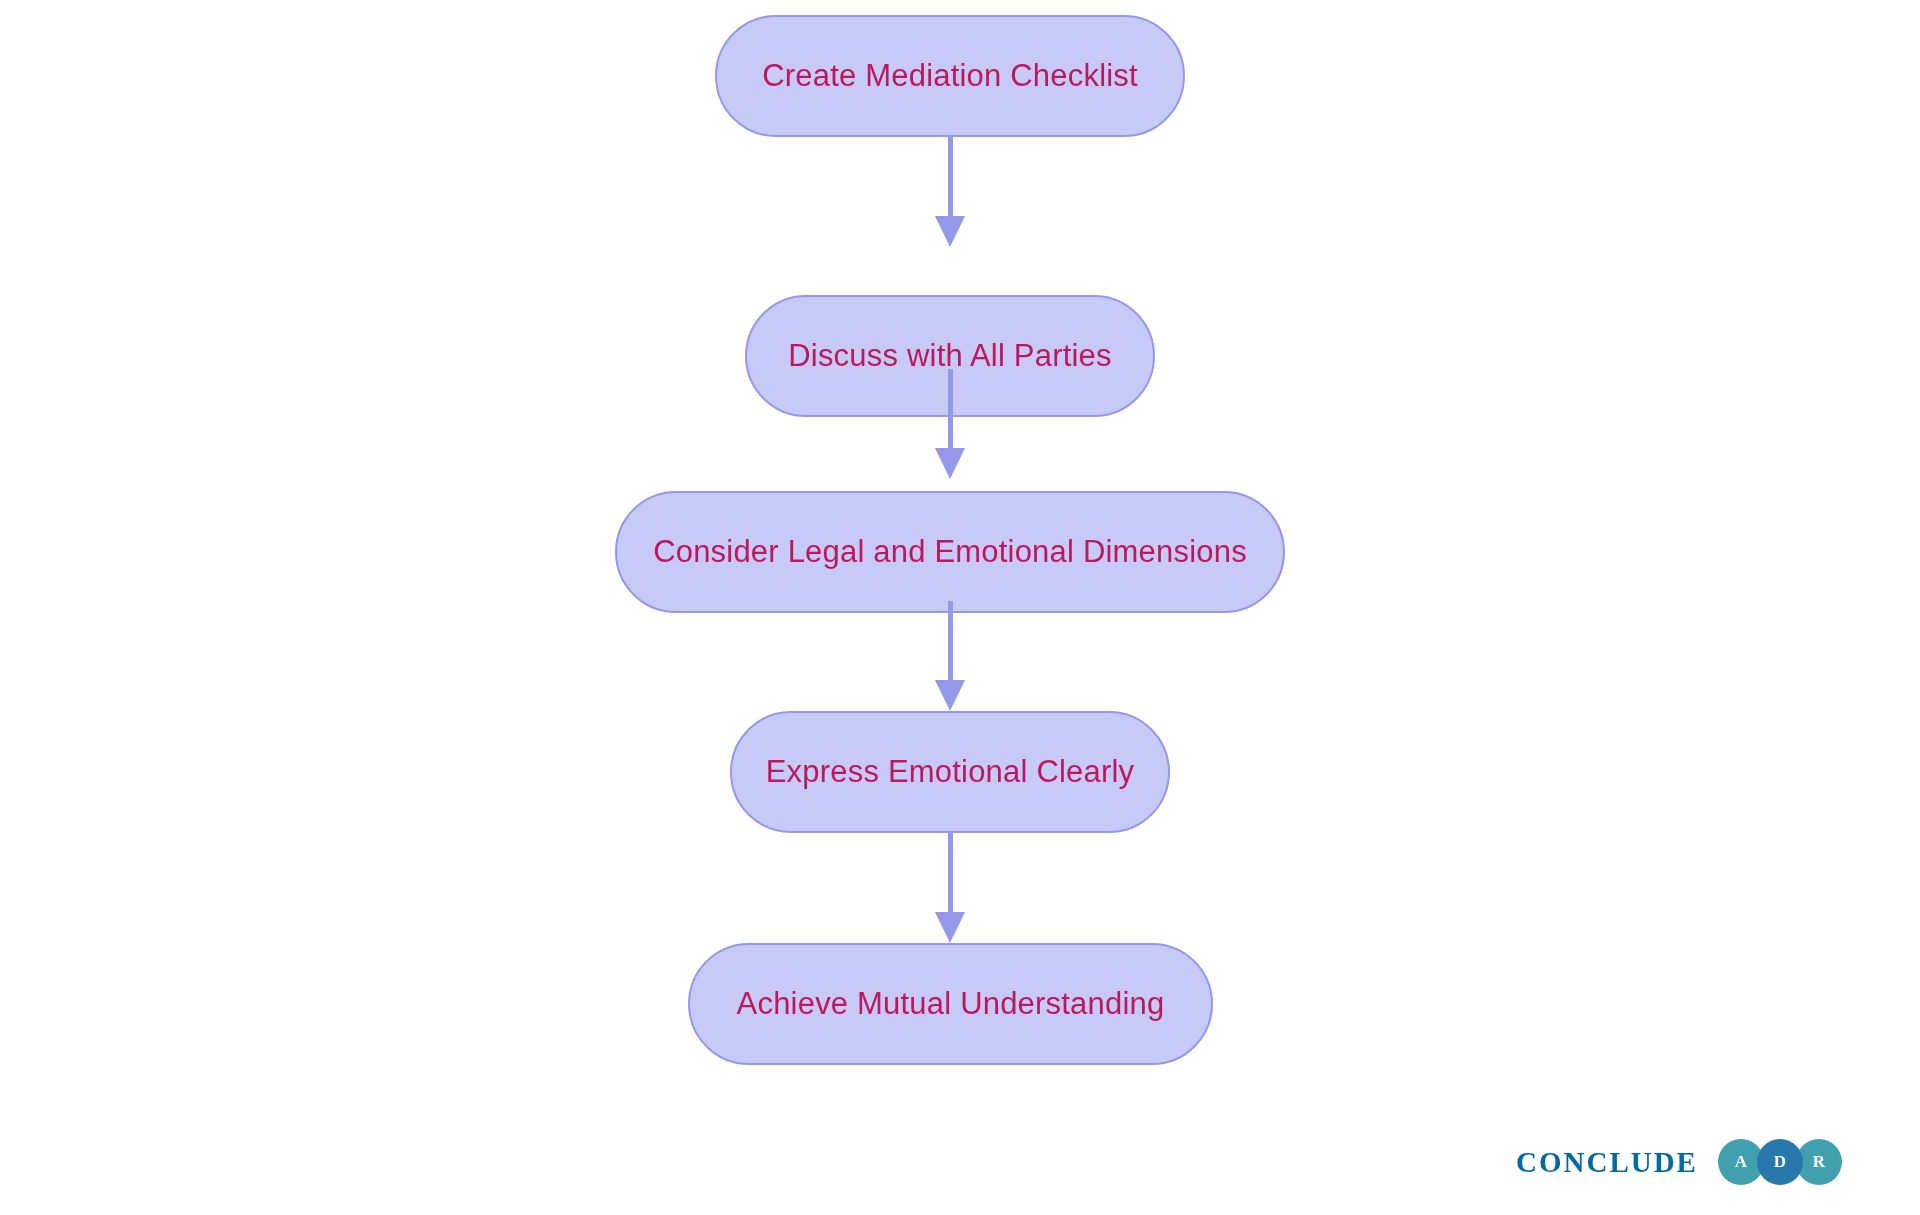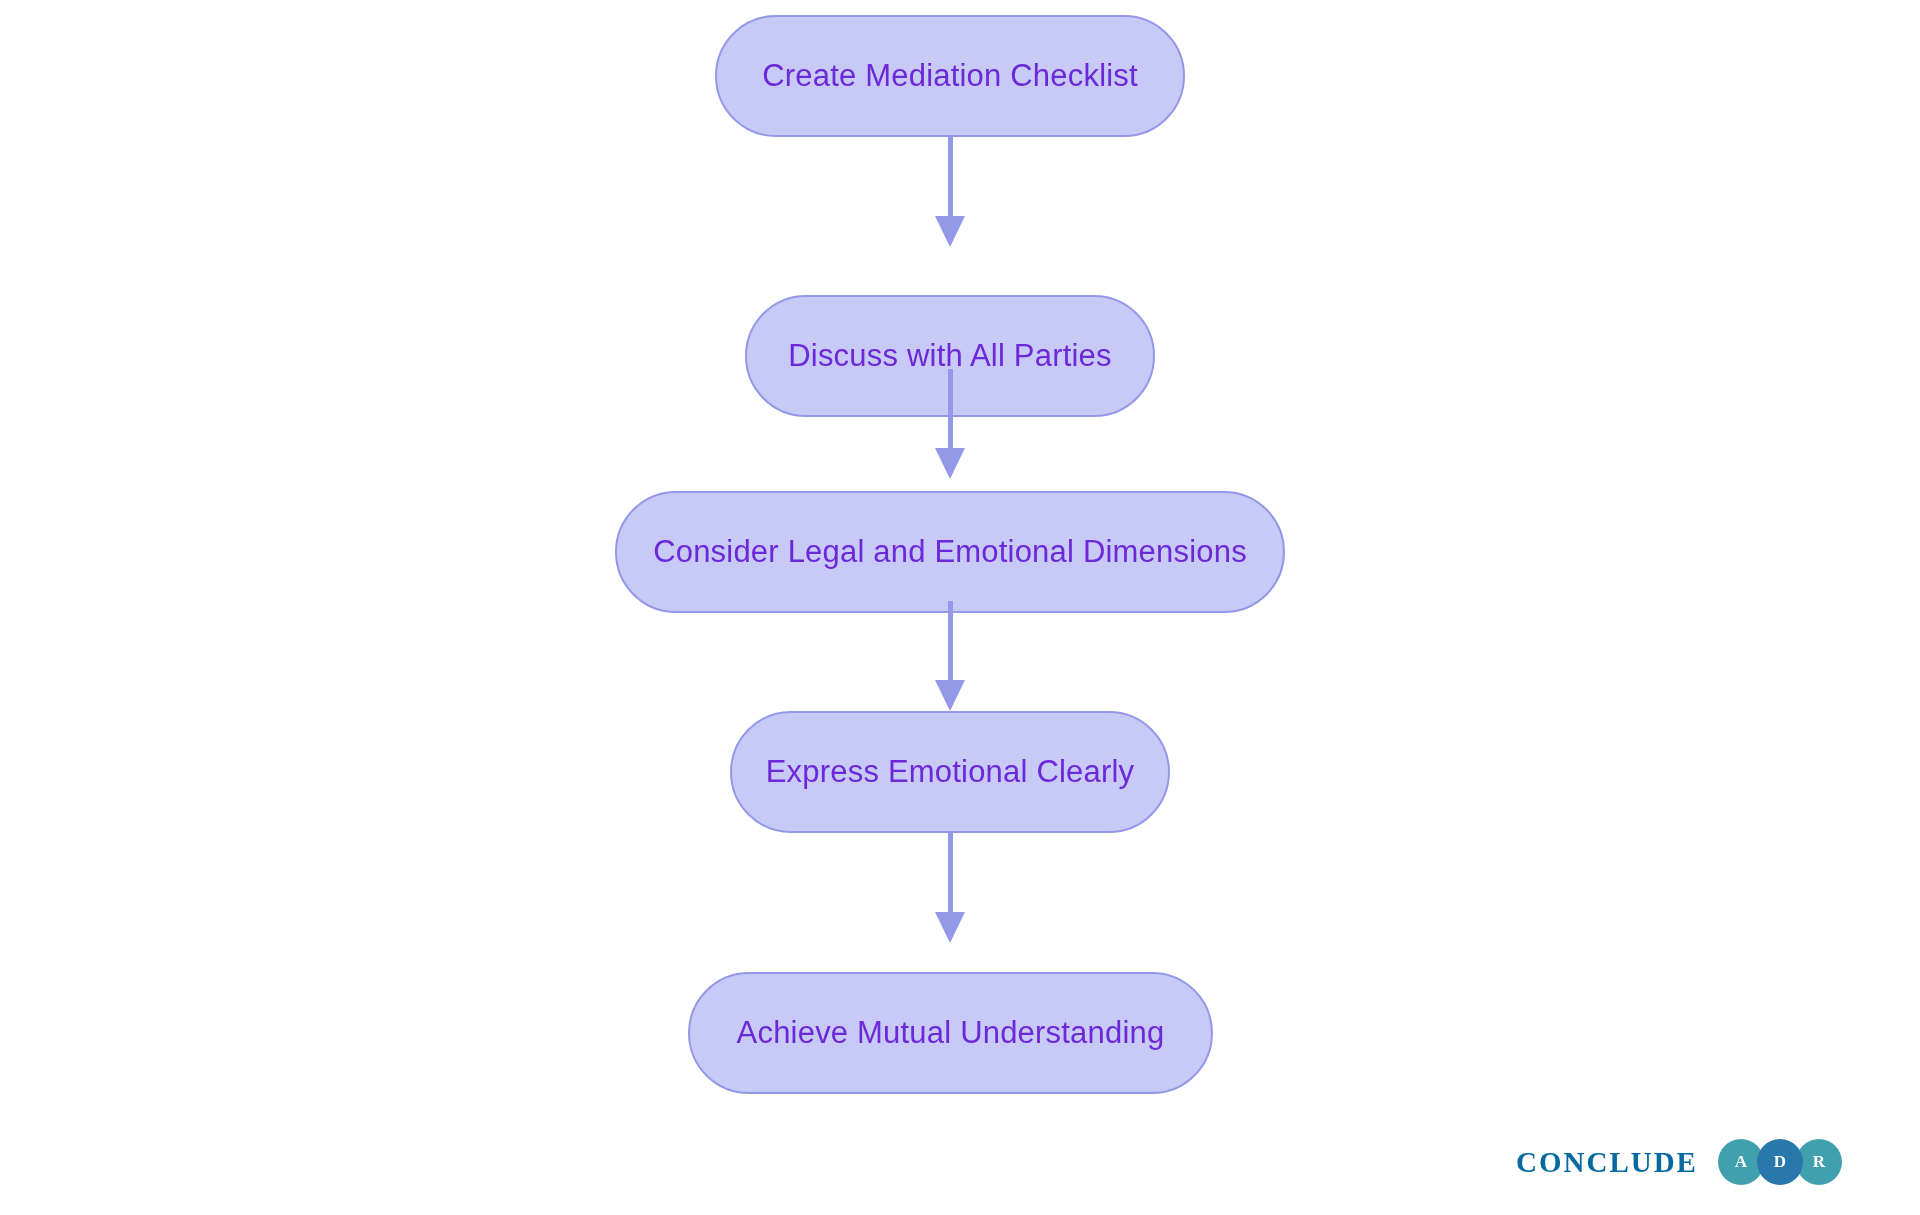--- a/index.html
+++ b/index.html
@@ -20,30 +20,30 @@
     position: absolute;
     height: 122px;
     background: #c7c9f6;
     border: 2px solid #9399e8;
     border-radius: 61px;
     display: flex;
     align-items: center;
     justify-content: center;
   }
   .node span {
-    color: #6d28d9;
+    color: #be185d;
     font-size: 31px;
     letter-spacing: 0.2px;
     white-space: nowrap;
   }
   .node-1 { left: 715px; top: 15px;  width: 470px; }
   .node-2 { left: 745px; top: 247px; width: 410px; margin-top: 48px; }
   .node-3 { left: 615px; top: 491px; width: 670px; }
   .node-4 { left: 730px; top: 711px; width: 440px; }
-  .node-5 { left: 688px; top: 943px; width: 525px; margin-top: 29px; }
+  .node-5 { left: 688px; top: 943px; width: 525px; }
   
   .arrow {
     position: absolute;
     left: 935px;
     width: 30px; height: 110px;
     display: flex;
     flex-direction: column;
     align-items: center;
   }
   .arrow-1 { top: 137px; }

